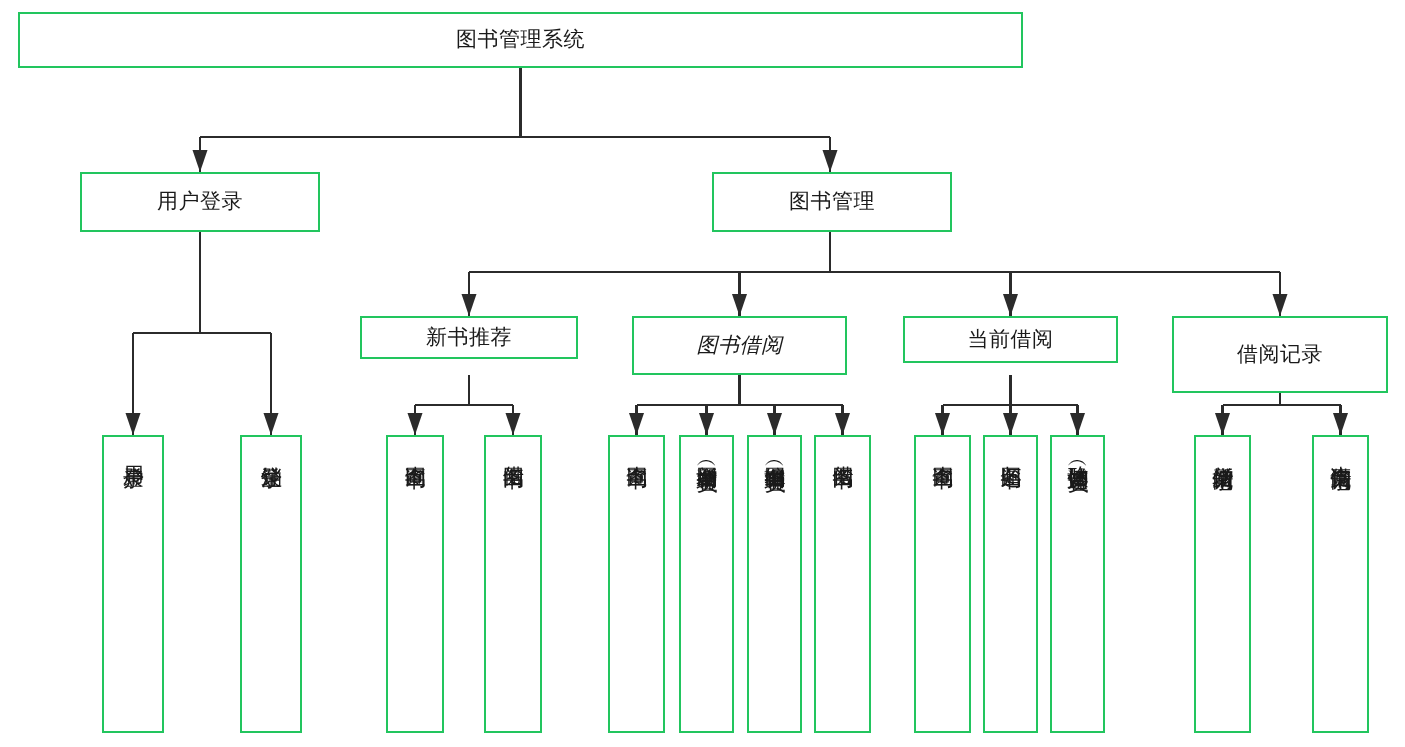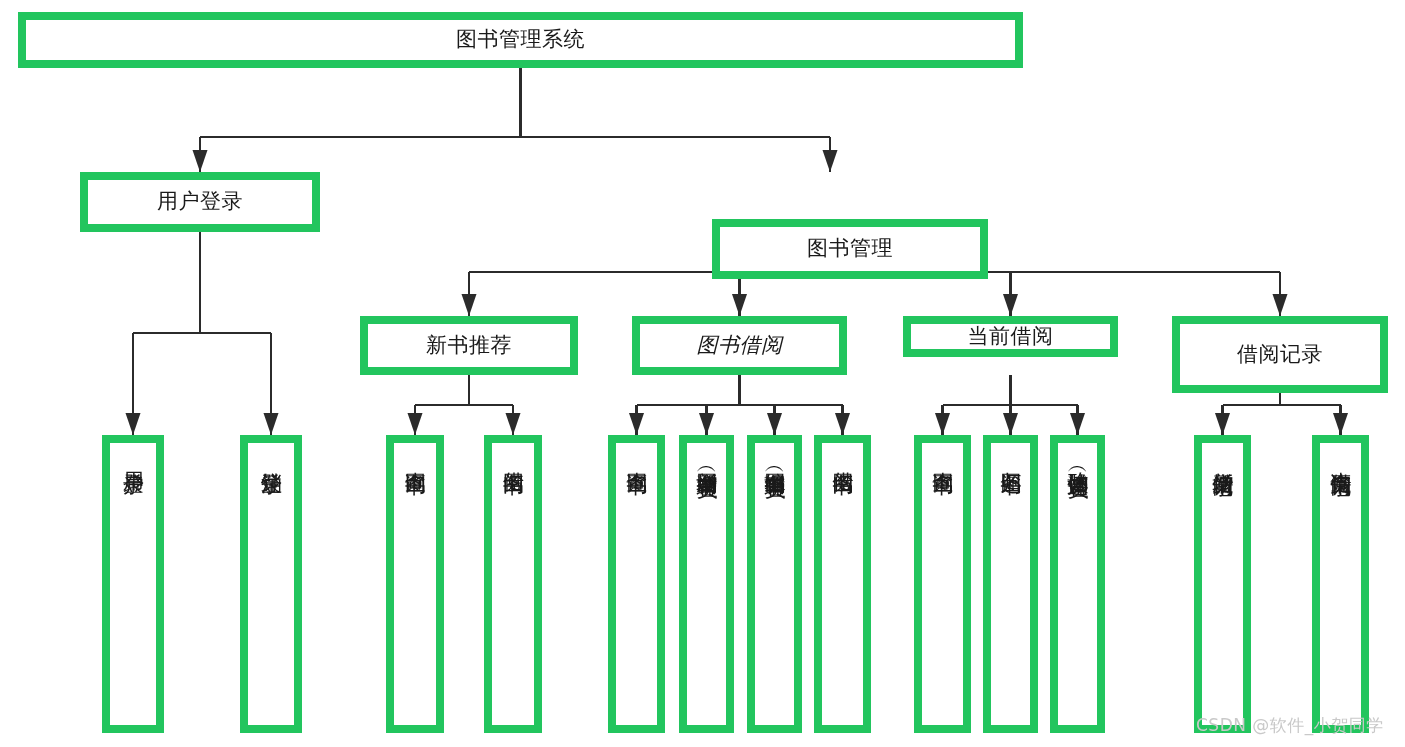--- a/index.html
+++ b/index.html
@@ -24,21 +24,21 @@
     position: absolute;
     left: 0;
     top: 0;
     width: 1405px;
     height: 747px;
   }
   .node-box {
     position: absolute;
     box-sizing: border-box;
     background: #ffffff;
-    border: 8px solid #22c55e;
+    border: 2px solid #22c55e;
     display: flex;
     align-items: center;
     justify-content: center;
     overflow: hidden;
   }
   .node-label-h {
     font-size: 21px;
     line-height: 1.1;
     color: #1a1a1a;
     white-space: nowrap;
@@ -121,30 +121,30 @@
       <line x1="1340.5" y1="405" x2="1340.5" y2="435" stroke="#2b2b2b" stroke-width="2.6" shape-rendering="crispEdges"></line>
       <polygon points="1333,413 1348,413 1340.5,435" fill="#2b2b2b"></polygon>
     </svg>
   <div id="node-layer">
       <div class="node-box" style="left: 18px; top: 12px; width: 1005px; height: 56px;">
         <span class="node-label-h">图书管理系统</span>
       </div>
       <div class="node-box" style="left: 80px; top: 172px; width: 240px; height: 60px;">
         <span class="node-label-h">用户登录</span>
       </div>
-      <div class="node-box" style="left: 712px; top: 172px; width: 276px; height: 60px; margin-top: 47px;">
+      <div class="node-box" style="left: 712px; top: 172px; width: 240px; height: 60px;">
         <span class="node-label-h">图书管理</span>
       </div>
-      <div class="node-box" style="left: 360px; top: 316px; width: 218px; height: 59px; text-align: center;">
+      <div class="node-box" style="left: 360px; top: 316px; width: 218px; height: 43px; text-align: center;">
         <span class="node-label-h">新书推荐</span>
       </div>
       <div class="node-box" style="left: 632px; top: 316px; width: 215px; height: 59px; font-style: italic;">
         <span class="node-label-h">图书借阅</span>
       </div>
-      <div class="node-box" style="left: 903px; top: 316px; width: 215px; height: 41px;">
+      <div class="node-box" style="left: 903px; top: 316px; width: 215px; height: 47px;">
         <span class="node-label-h">当前借阅</span>
       </div>
       <div class="node-box" style="left: 1172px; top: 316px; width: 216px; height: 77px;">
         <span class="node-label-h">借阅记录</span>
       </div>
       <div class="node-box" style="left: 102px; top: 435px; width: 62px; height: 298px; align-items: flex-start; padding-top: 12px;">
         <span class="node-label-v">用户登录</span>
       </div>
       <div class="node-box" style="left: 240px; top: 435px; width: 62px; height: 298px; align-items: flex-start; padding-top: 12px;">
         <span class="node-label-v">注销登录</span>
@@ -176,14 +176,13 @@
       <div class="node-box" style="left: 1050px; top: 435px; width: 55px; height: 298px; align-items: flex-start; padding-top: 12px;">
         <span class="node-label-v">确认归还（管理员）</span>
       </div>
       <div class="node-box" style="left: 1194px; top: 435px; width: 57px; height: 298px; align-items: flex-start; padding-top: 12px;">
         <span class="node-label-v">新增借阅记录</span>
       </div>
       <div class="node-box" style="left: 1312px; top: 435px; width: 57px; height: 298px; align-items: flex-start; padding-top: 12px;">
         <span class="node-label-v">查询借阅记录</span>
       </div>
     </div>
-  <div class="watermark" style="left:1196px; top:714px;">CSDN @软件_小贺同学</div>
 </div>
 
 </body></html>

